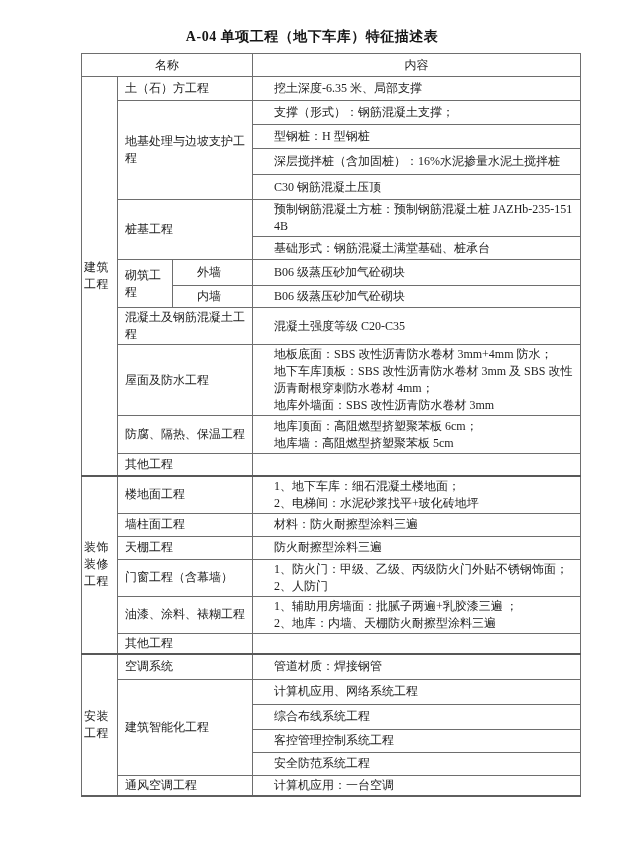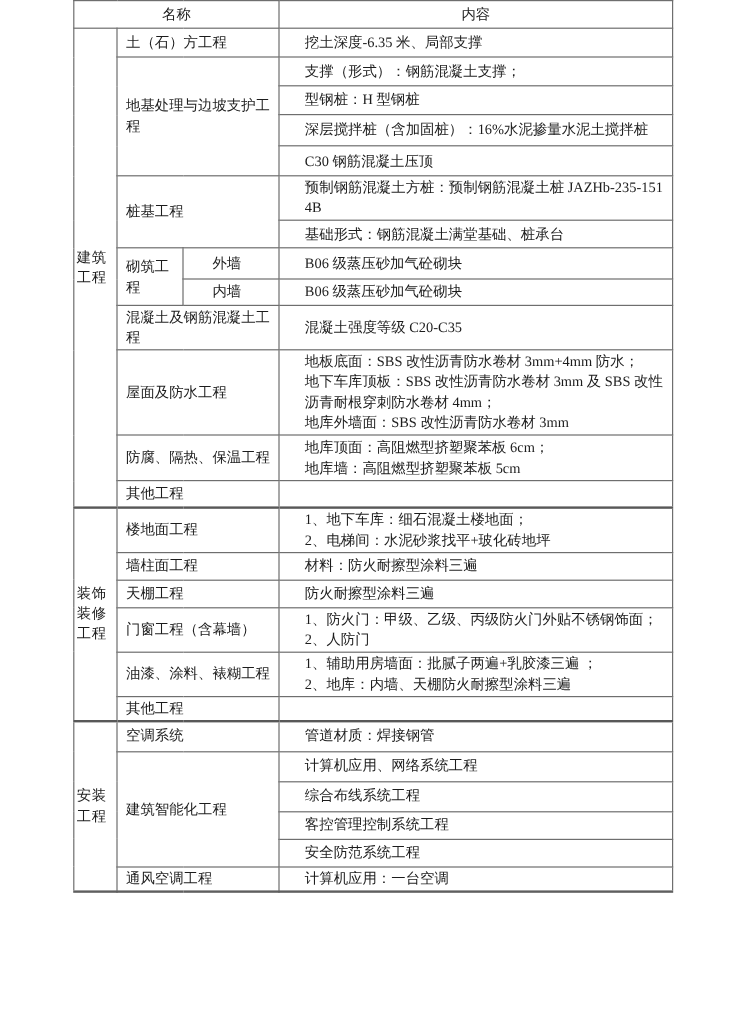--- a/index.html
+++ b/index.html
@@ -23,21 +23,21 @@
     text-align: center;
     font-size: 14px;
     font-weight: bold;
     letter-spacing: 0.5px;
     color: #161616;
   }
   table.feature-table {
     border-collapse: collapse;
     table-layout: fixed;
     width: 499px;
-    margin-left: 61px;
+    margin-left: 81px;
     border: 1px solid #5f5f5f;
     border-bottom-width: 2px;
   }
   .feature-table td {
     border: 1px solid #6e6e6e;
     font-size: 12px;
     line-height: 17px;
     vertical-align: middle;
     padding: 1px 2px 1px 6px;
     word-break: break-all;
@@ -66,20 +66,21 @@
   }
   tr.group-start td {
     border-top: 2px solid #585858;
   }
 </style>
 </head>
 <body>
 
 <div class="page">
 
+  <div class="doc-title">A-04 单项工程（地下车库）特征描述表</div>
 
   <table class="feature-table">
     <colgroup>
       <col style="width:36px">
       <col style="width:55px">
       <col style="width:80px">
       <col style="width:328px">
     </colgroup>
 
     <tbody>

